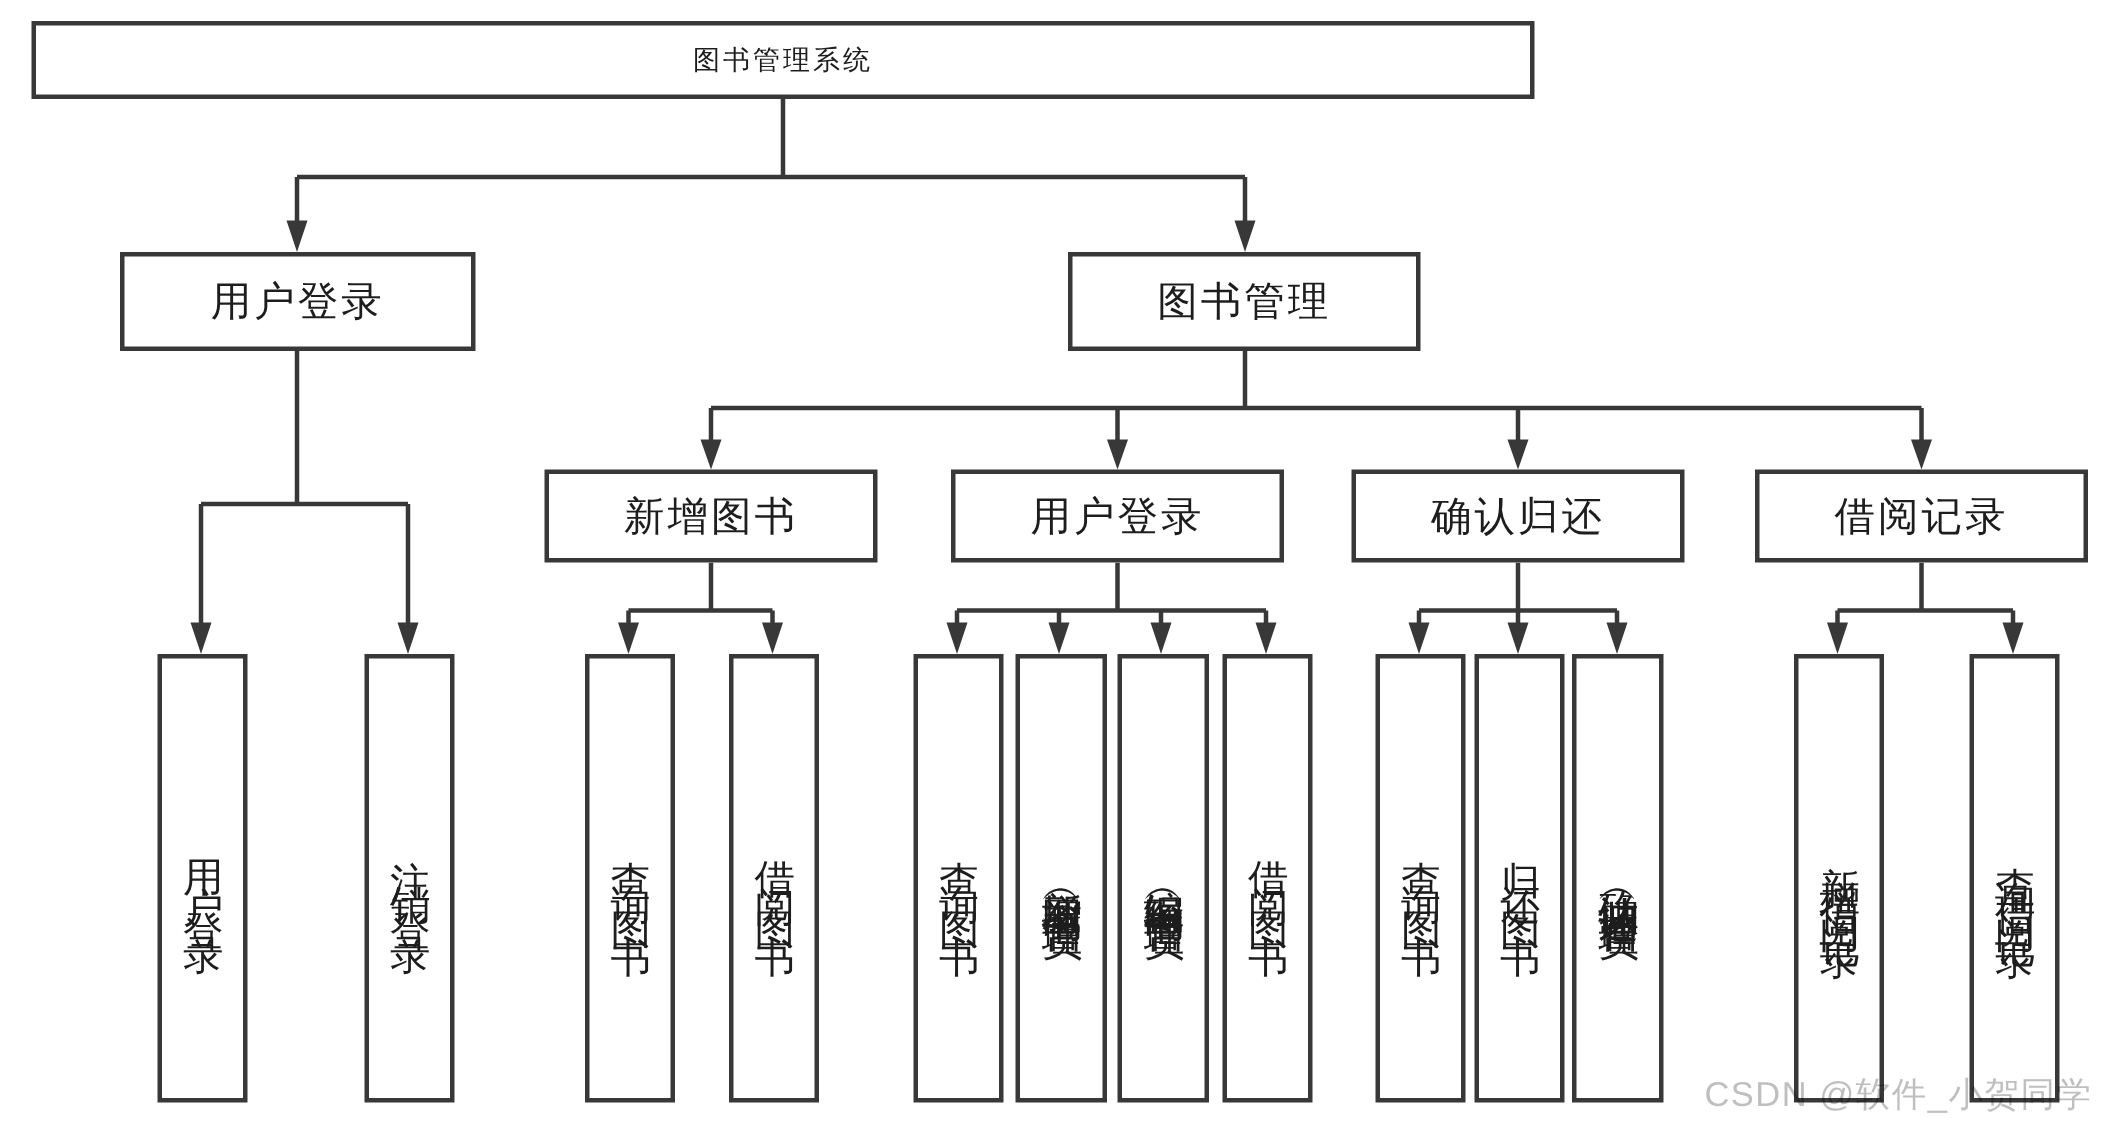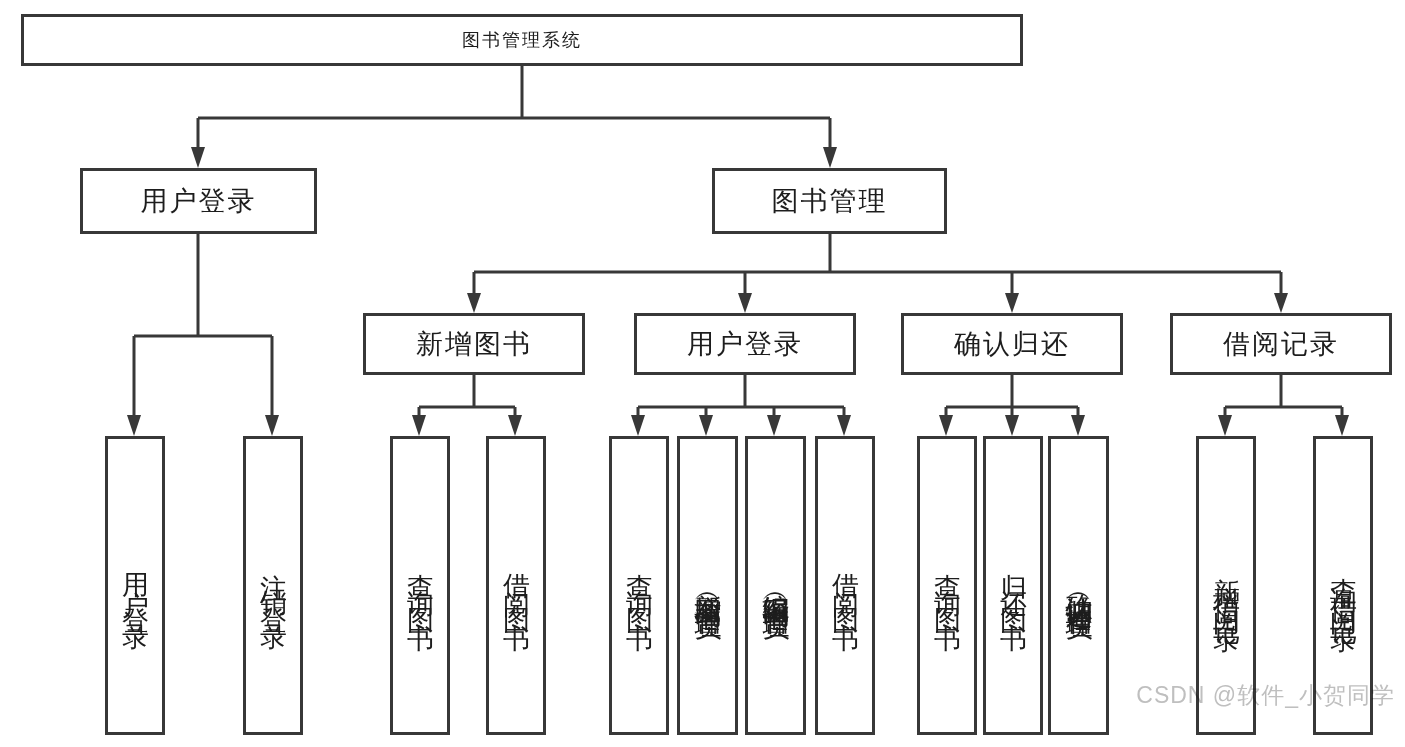--- a/index.html
+++ b/index.html
@@ -16,21 +16,21 @@
     border:3px solid var(--line);display:flex;align-items:center;justify-content:center;
     color:var(--text);
   }
   .hlabel{font-size:27px;letter-spacing:2px;white-space:nowrap;}
   .root .hlabel{font-size:18px;}
   .leaf .vtext{
     writing-mode:vertical-rl;text-orientation:mixed;
     font-size:27px;line-height:1;white-space:nowrap;
   }
   .watermark{
-    position:absolute;right:10px;top:680px;font-size:23px;letter-spacing:1px;
+    position:absolute;right:10px;top:714px;font-size:23px;letter-spacing:1px;
     color:var(--watermark);mix-blend-mode:multiply;pointer-events:none;white-space:nowrap;
   }
 </style>
 </head>
 <body>
 
 <div class="canvas">
 
   <svg class="connectors" width="1405" height="747" viewBox="0 0 1405 747">
 

